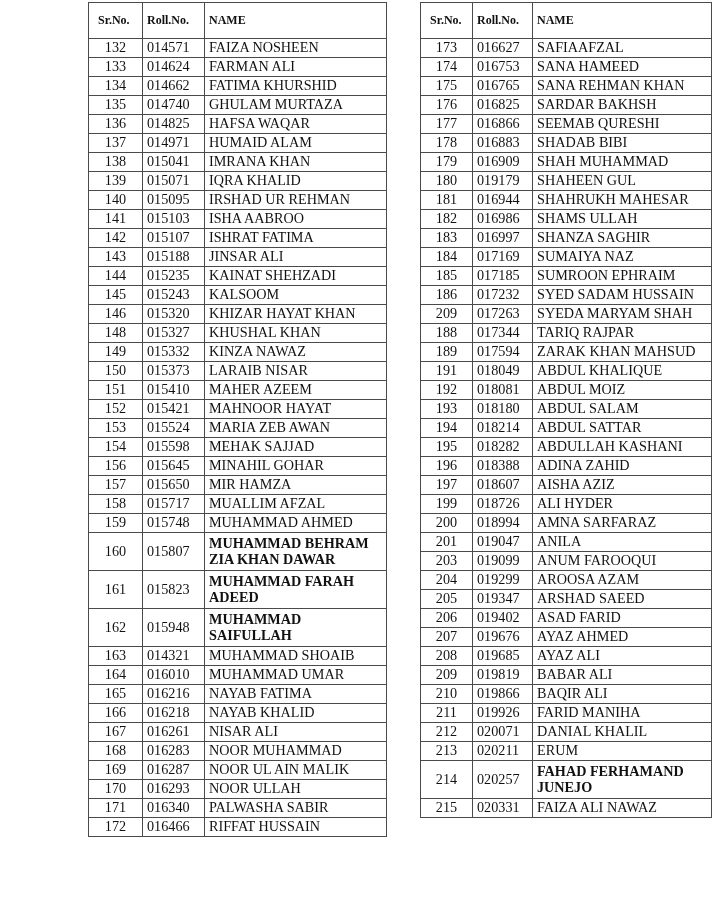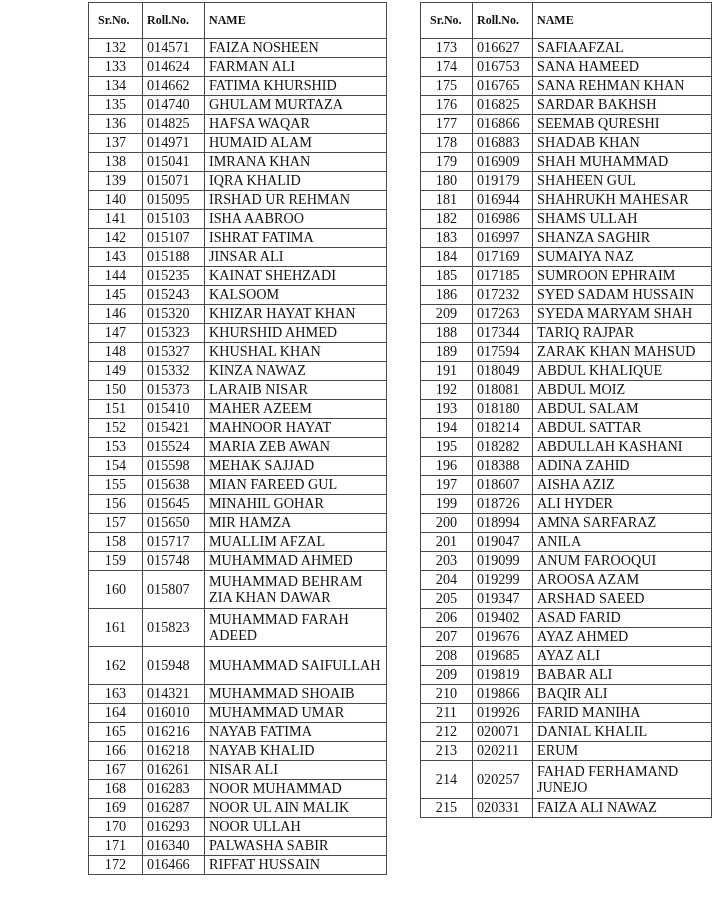--- a/index.html
+++ b/index.html
@@ -67,20 +67,21 @@
   .left th.col-sr { padding-left: 9px; }
   .right th.col-sr { padding-left: 9px; }
 
   
   tr.tall td {
     height: 38px;
   }
   tr.tall td.col-name {
     white-space: normal;
     line-height: 1.1;
+    font-weight: bold;
   }
 </style>
 </head>
 <body>
 
 <div class="page">
 
   <div class="table-wrap left">
     <table class="roll-table left">
       <thead>
@@ -160,25 +161,20 @@
             <td class="col-sr">145</td>
             <td class="col-roll">015243</td>
             <td class="col-name">KALSOOM</td>
           </tr>
           <tr>
             <td class="col-sr">146</td>
             <td class="col-roll">015320</td>
             <td class="col-name">KHIZAR HAYAT KHAN</td>
           </tr>
           <tr>
-            <td class="col-sr">147</td>
-            <td class="col-roll">015323</td>
-            <td class="col-name">KHURSHID AHMED</td>
-          </tr>
-          <tr>
             <td class="col-sr">148</td>
             <td class="col-roll">015327</td>
             <td class="col-name">KHUSHAL KHAN</td>
           </tr>
           <tr>
             <td class="col-sr">149</td>
             <td class="col-roll">015332</td>
             <td class="col-name">KINZA NAWAZ</td>
           </tr>
           <tr>
@@ -198,25 +194,20 @@
           </tr>
           <tr>
             <td class="col-sr">153</td>
             <td class="col-roll">015524</td>
             <td class="col-name">MARIA ZEB AWAN</td>
           </tr>
           <tr>
             <td class="col-sr">154</td>
             <td class="col-roll">015598</td>
             <td class="col-name">MEHAK SAJJAD</td>
-          </tr>
-          <tr>
-            <td class="col-sr">155</td>
-            <td class="col-roll">015638</td>
-            <td class="col-name">MIAN FAREED GUL</td>
           </tr>
           <tr>
             <td class="col-sr">156</td>
             <td class="col-roll">015645</td>
             <td class="col-name">MINAHIL GOHAR</td>
           </tr>
           <tr>
             <td class="col-sr">157</td>
             <td class="col-roll">015650</td>
             <td class="col-name">MIR HAMZA</td>
@@ -331,21 +322,21 @@
             <td class="col-name">SARDAR BAKHSH</td>
           </tr>
           <tr>
             <td class="col-sr">177</td>
             <td class="col-roll">016866</td>
             <td class="col-name">SEEMAB QURESHI</td>
           </tr>
           <tr>
             <td class="col-sr">178</td>
             <td class="col-roll">016883</td>
-            <td class="col-name">SHADAB KHAN</td>
+            <td class="col-name">SHADAB BIBI</td>
           </tr>
           <tr>
             <td class="col-sr">179</td>
             <td class="col-roll">016909</td>
             <td class="col-name">SHAH MUHAMMAD</td>
           </tr>
           <tr>
             <td class="col-sr">180</td>
             <td class="col-roll">019179</td>
             <td class="col-name">SHAHEEN GUL</td>

